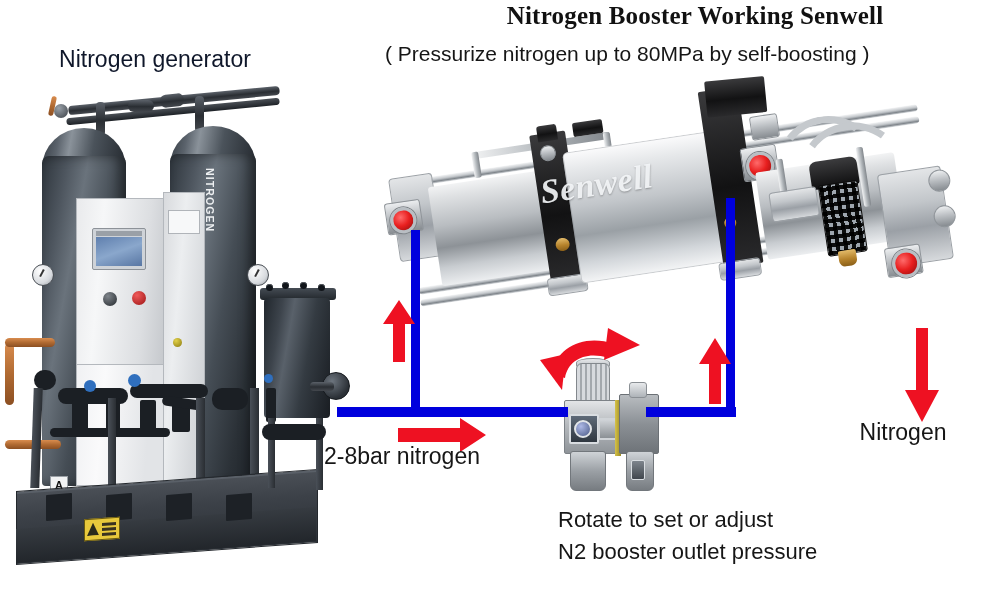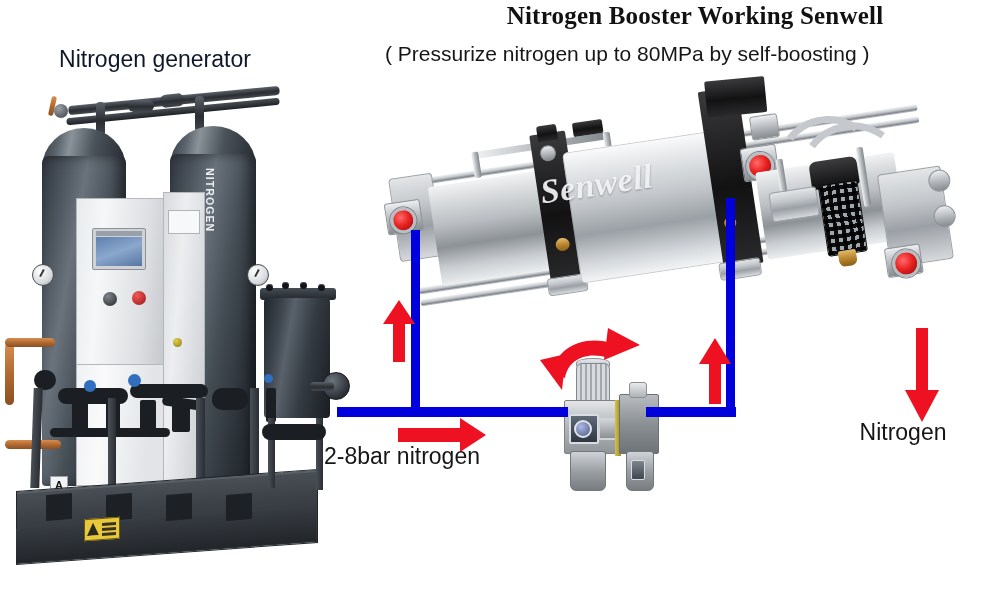--- a/index.html
+++ b/index.html
@@ -403,14 +403,18 @@
     <polygon points="2,34 28,28 24,64" fill="#ee1122"></polygon>
   </svg>
 
   <div class="lbl-generator">Nitrogen generator</div>
   <div class="lbl-2-8bar">2-8bar nitrogen</div>
 
   <div class="lbl-hp">
     <div>Nitrogen</div>
   </div>
 
+  <div class="lbl-rotate">
+    <div>Rotate to set or adjust</div>
+    <div>N2 booster outlet pressure</div>
+  </div>
 
 </div>
 
 </body></html>

